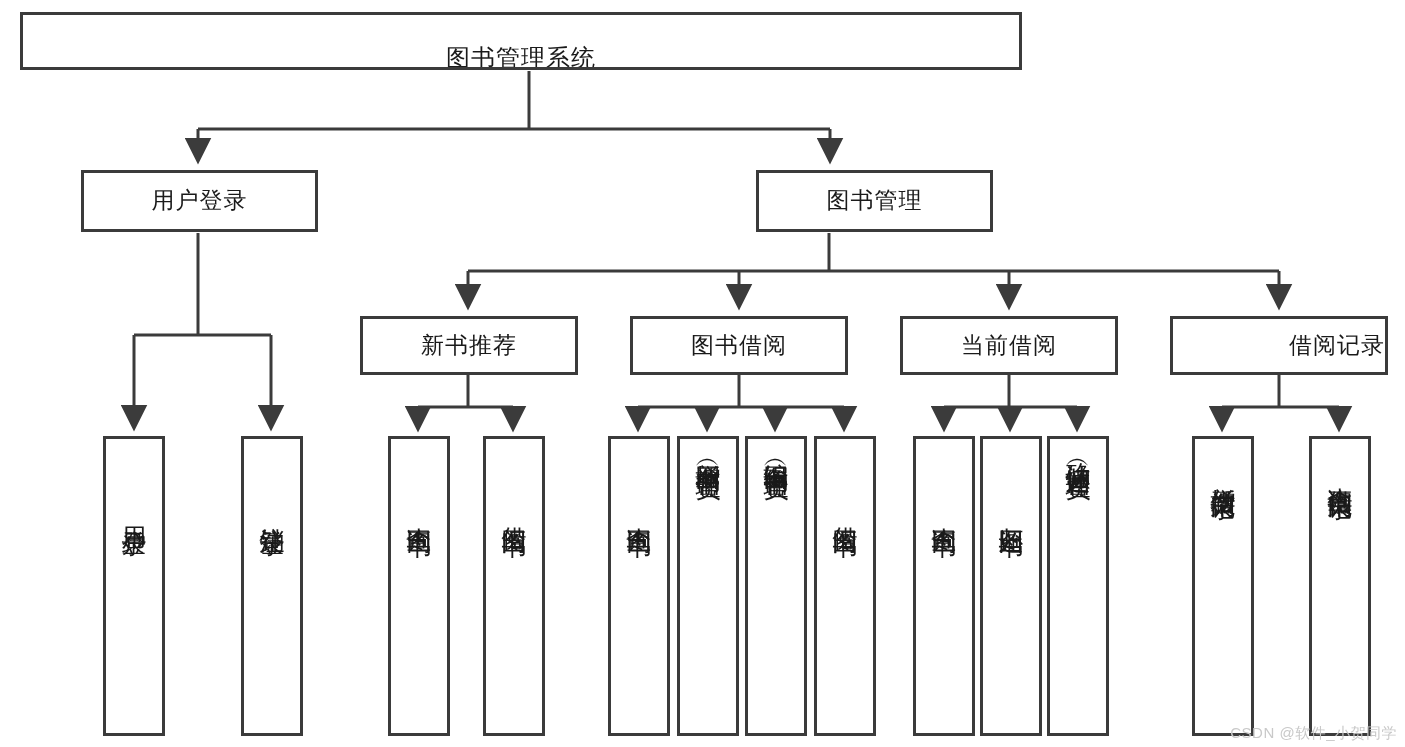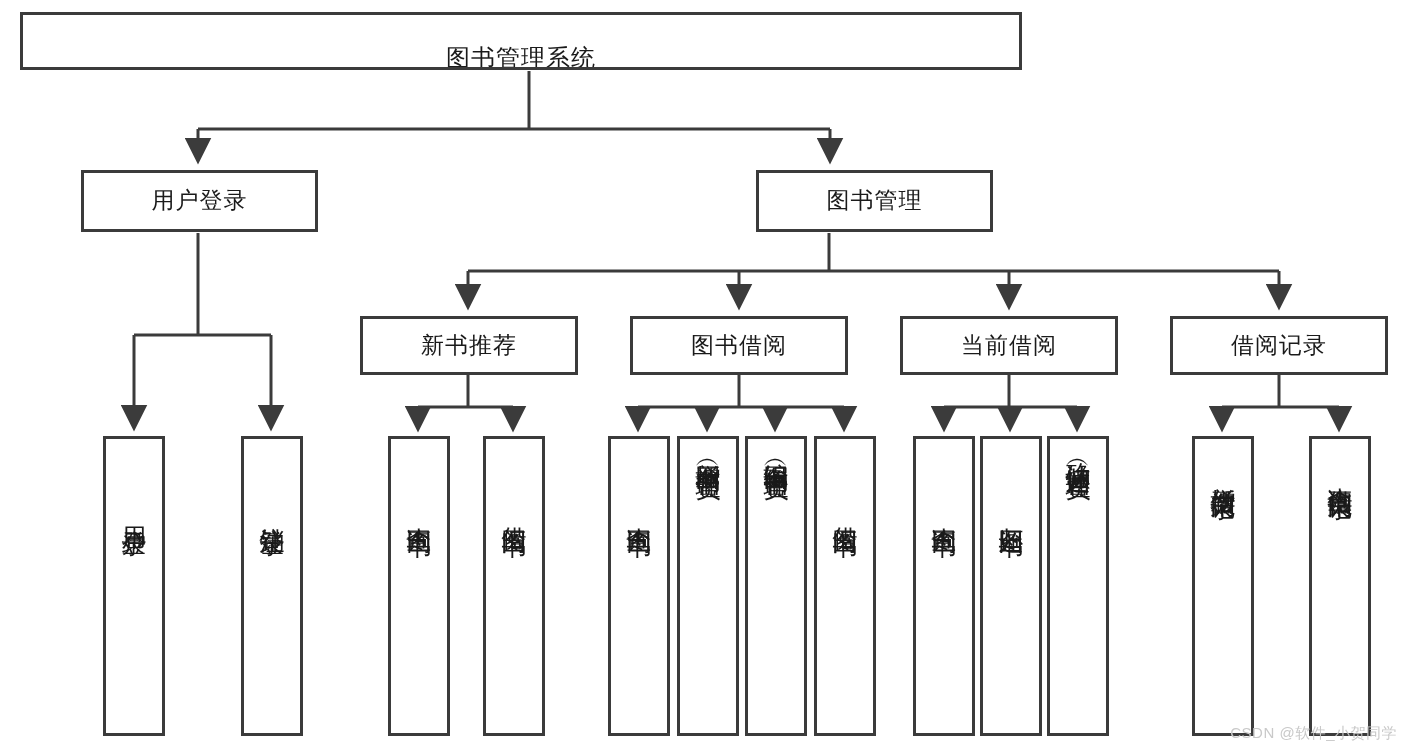--- a/index.html
+++ b/index.html
@@ -140,21 +140,21 @@
 
   <div class="node horizontal" style="left:360px; top:316px; width:218px; height:59px;">
     <span class="node-label">新书推荐</span>
   </div>
   <div class="node horizontal" style="left:900px; top:316px; width:218px; height:59px;">
     <span class="node-label">当前借阅</span>
   </div>
   <div class="node horizontal" style="left:630px; top:316px; width:218px; height:59px;">
     <span class="node-label">图书借阅</span>
   </div>
-  <div class="node horizontal" style="left:1170px; top:316px; width:218px; height:59px;">
+  <div class="node horizontal" style="left:1170px; top:316px; width:218px; height:59px;justify-content:flex-end;">
     <span class="node-label">借阅记录</span>
   </div>
 
   <div class="node vertical" style="left:103px; top:436px; width:62px; height:300px; padding-top:68px;">
     <span class="node-label">用户登录</span>
   </div>
   <div class="node vertical" style="left:241px; top:436px; width:62px; height:300px; padding-top:68px;">
     <span class="node-label">注销登录</span>
   </div>
 

